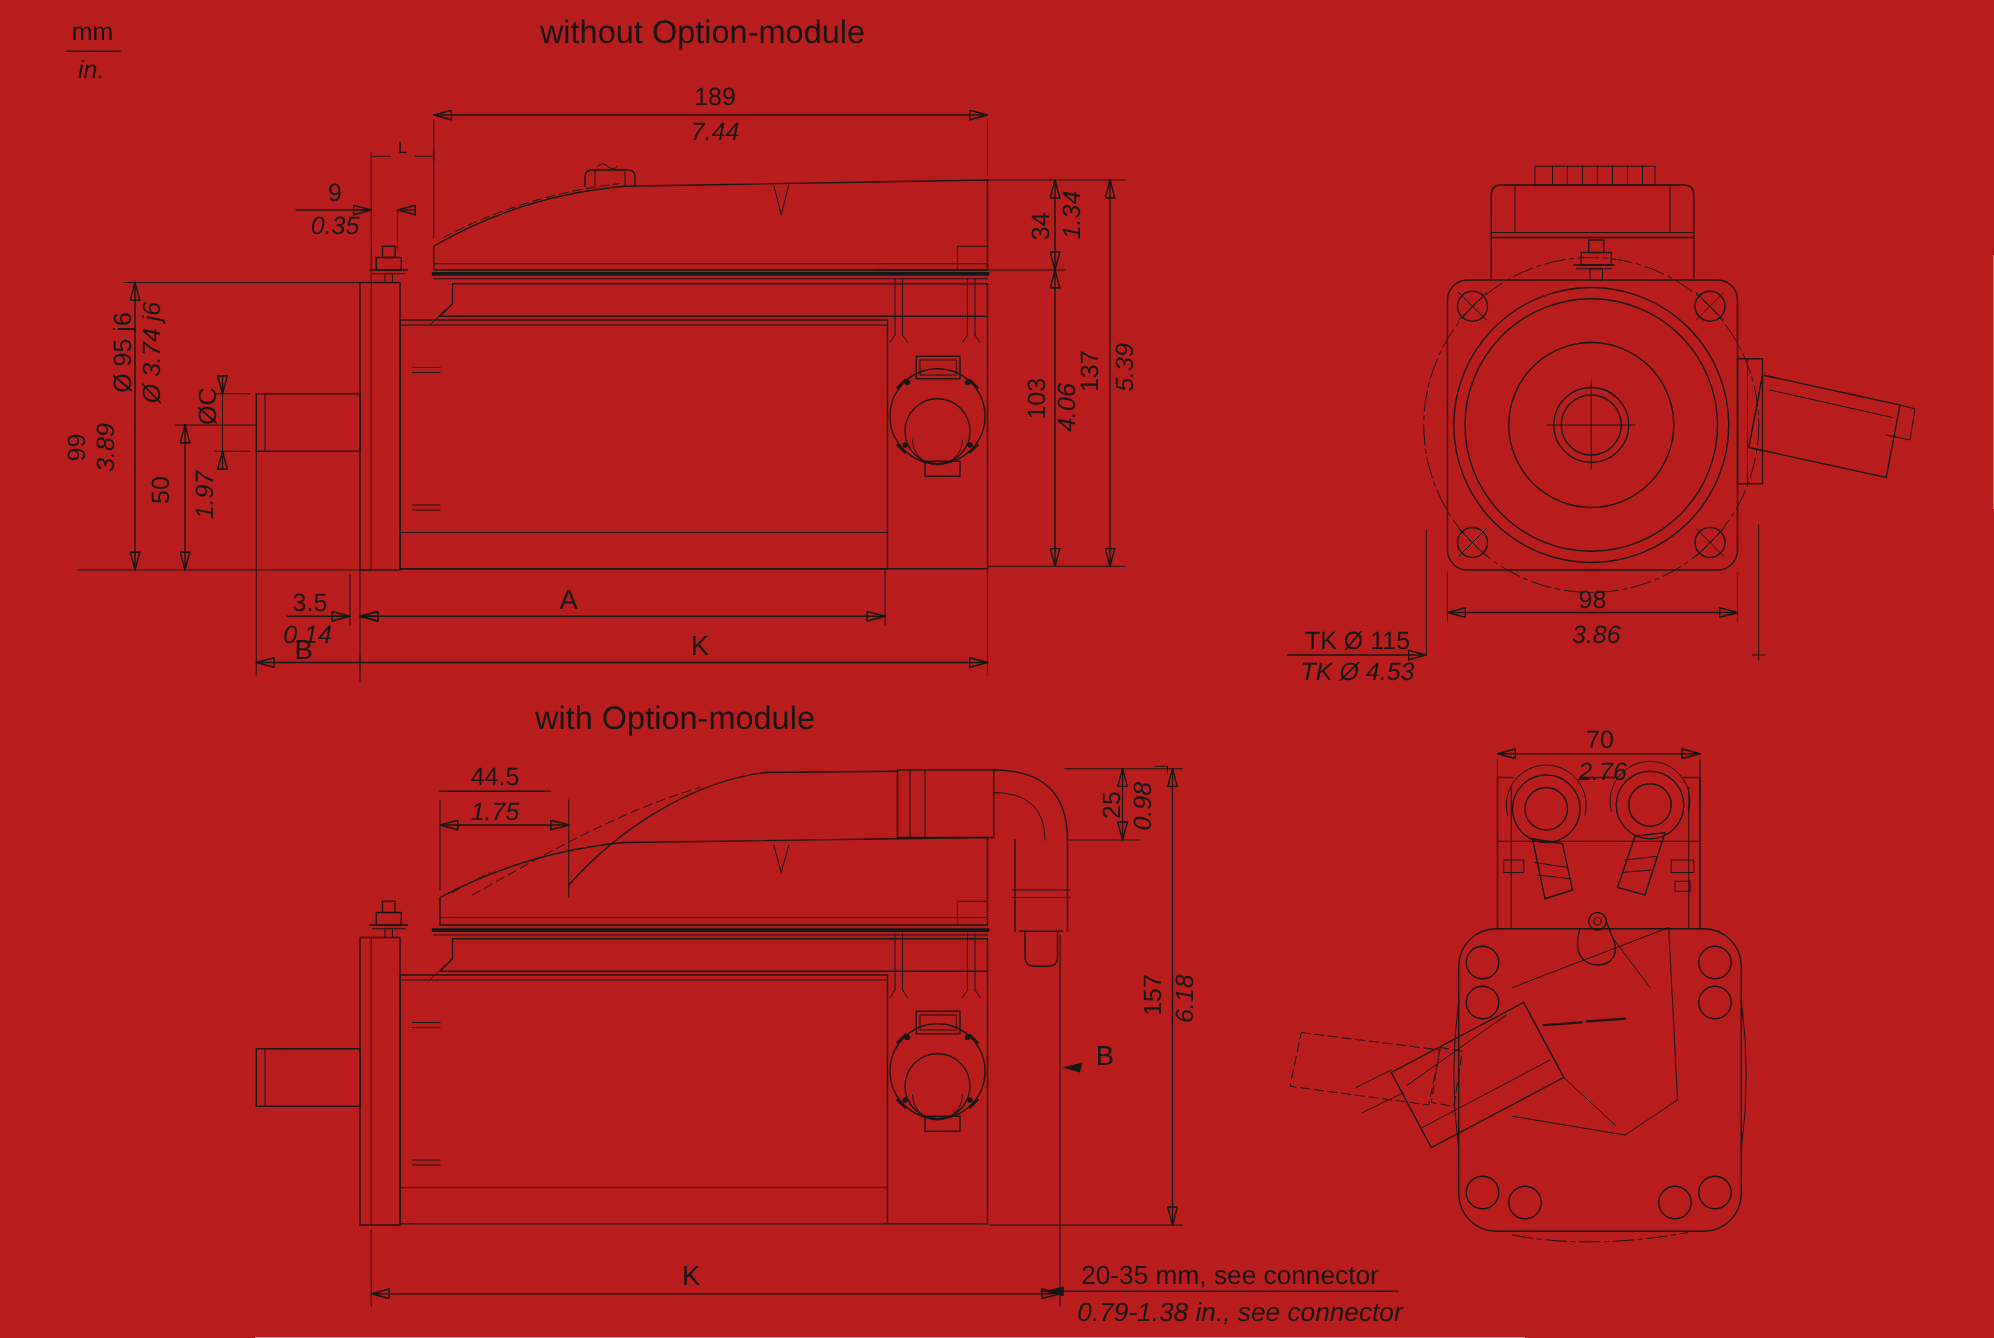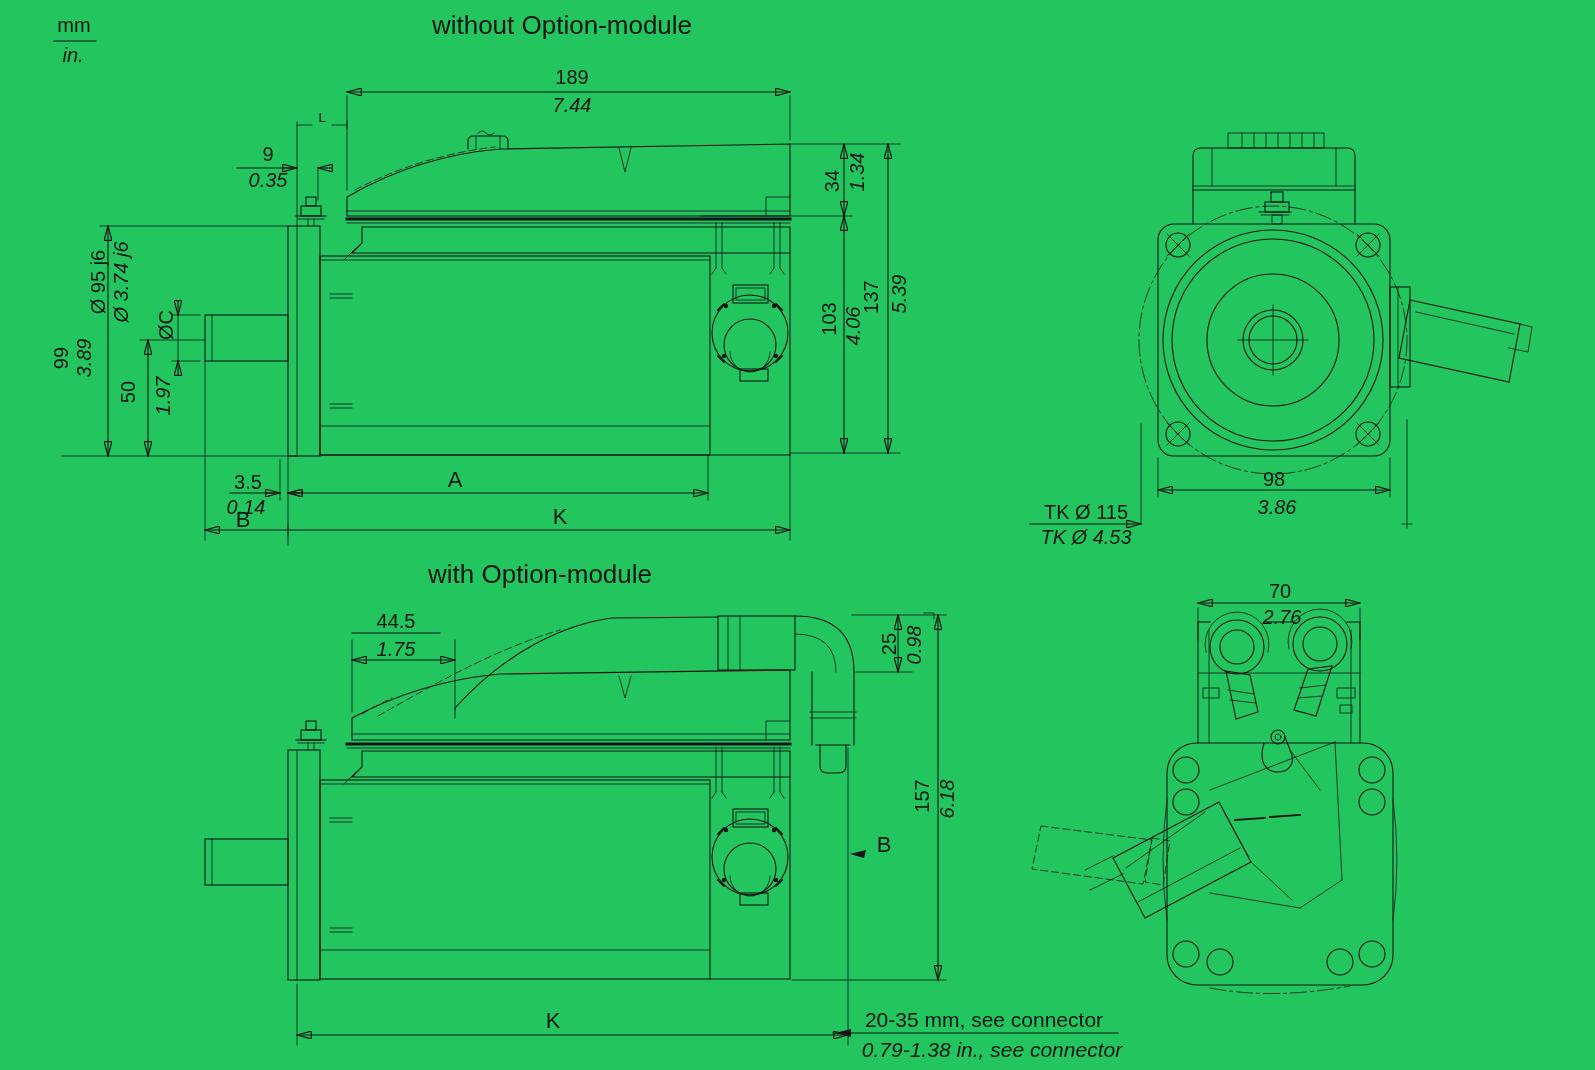--- a/index.html
+++ b/index.html
@@ -1,16 +1,16 @@
 <!DOCTYPE html>
 <html><head>
 <meta charset="utf-8">
 <style>
   html,body{margin:0;padding:0;background:#fff;}
-  .stage{width:1595px;height:1070px;position:relative;background:#22c55e;overflow:hidden;}
+  .stage{width:1595px;height:1070px;position:relative;background:#b91c1c;overflow:hidden;}
   svg{display:block;}
   path,line,rect,circle,ellipse,polyline,polygon{fill:none;stroke:#161616;stroke-width:1.1;stroke-linecap:square;}
   .thick{stroke-width:3;}
   .t2{stroke-width:1.8;}
   .thin{stroke-width:0.8;}
   .dash{stroke-dasharray:7 4;}
   .dashdot{stroke-dasharray:16 4 3 4;}
   .solidfill{fill:#161616;stroke:none;}
   text{font-family:"Liberation Sans","DejaVu Sans",sans-serif;font-size:20px;fill:#161616;stroke:none;text-anchor:middle;}
   .ti{font-style:italic;}

